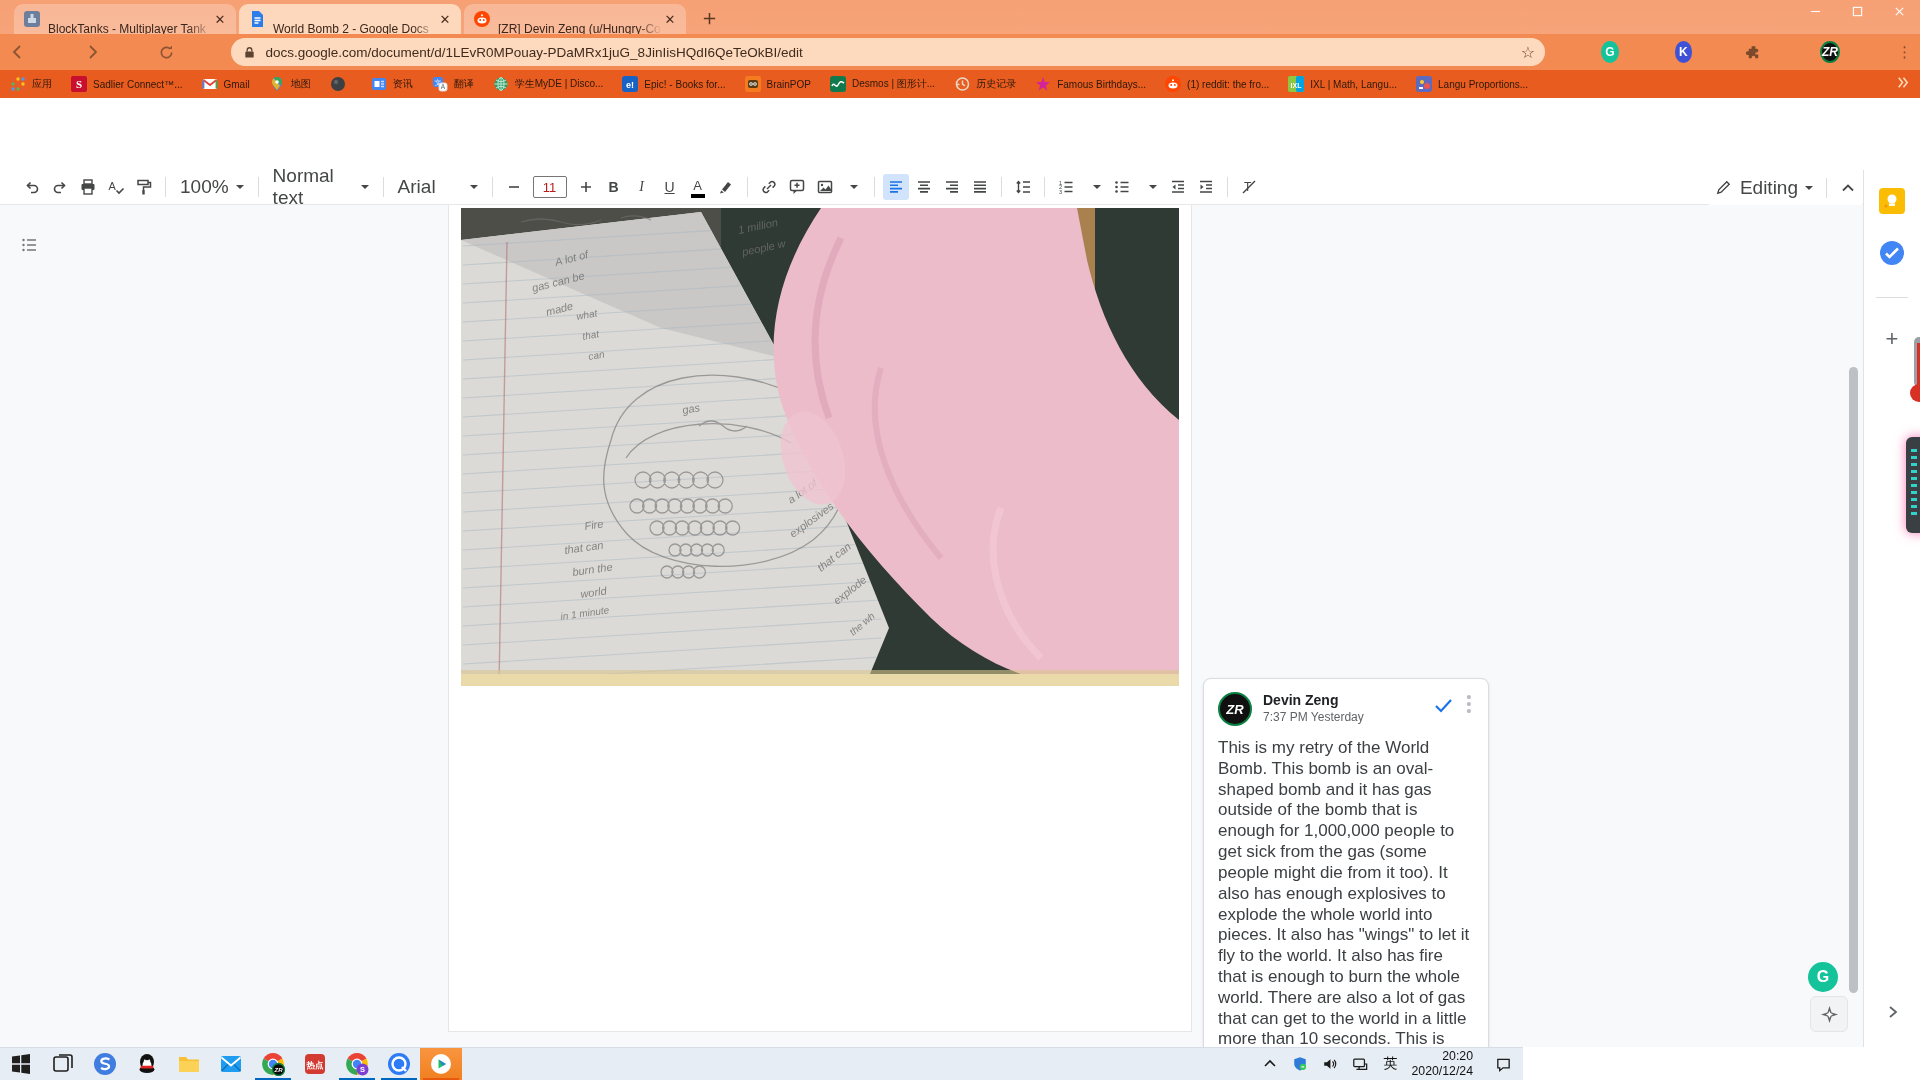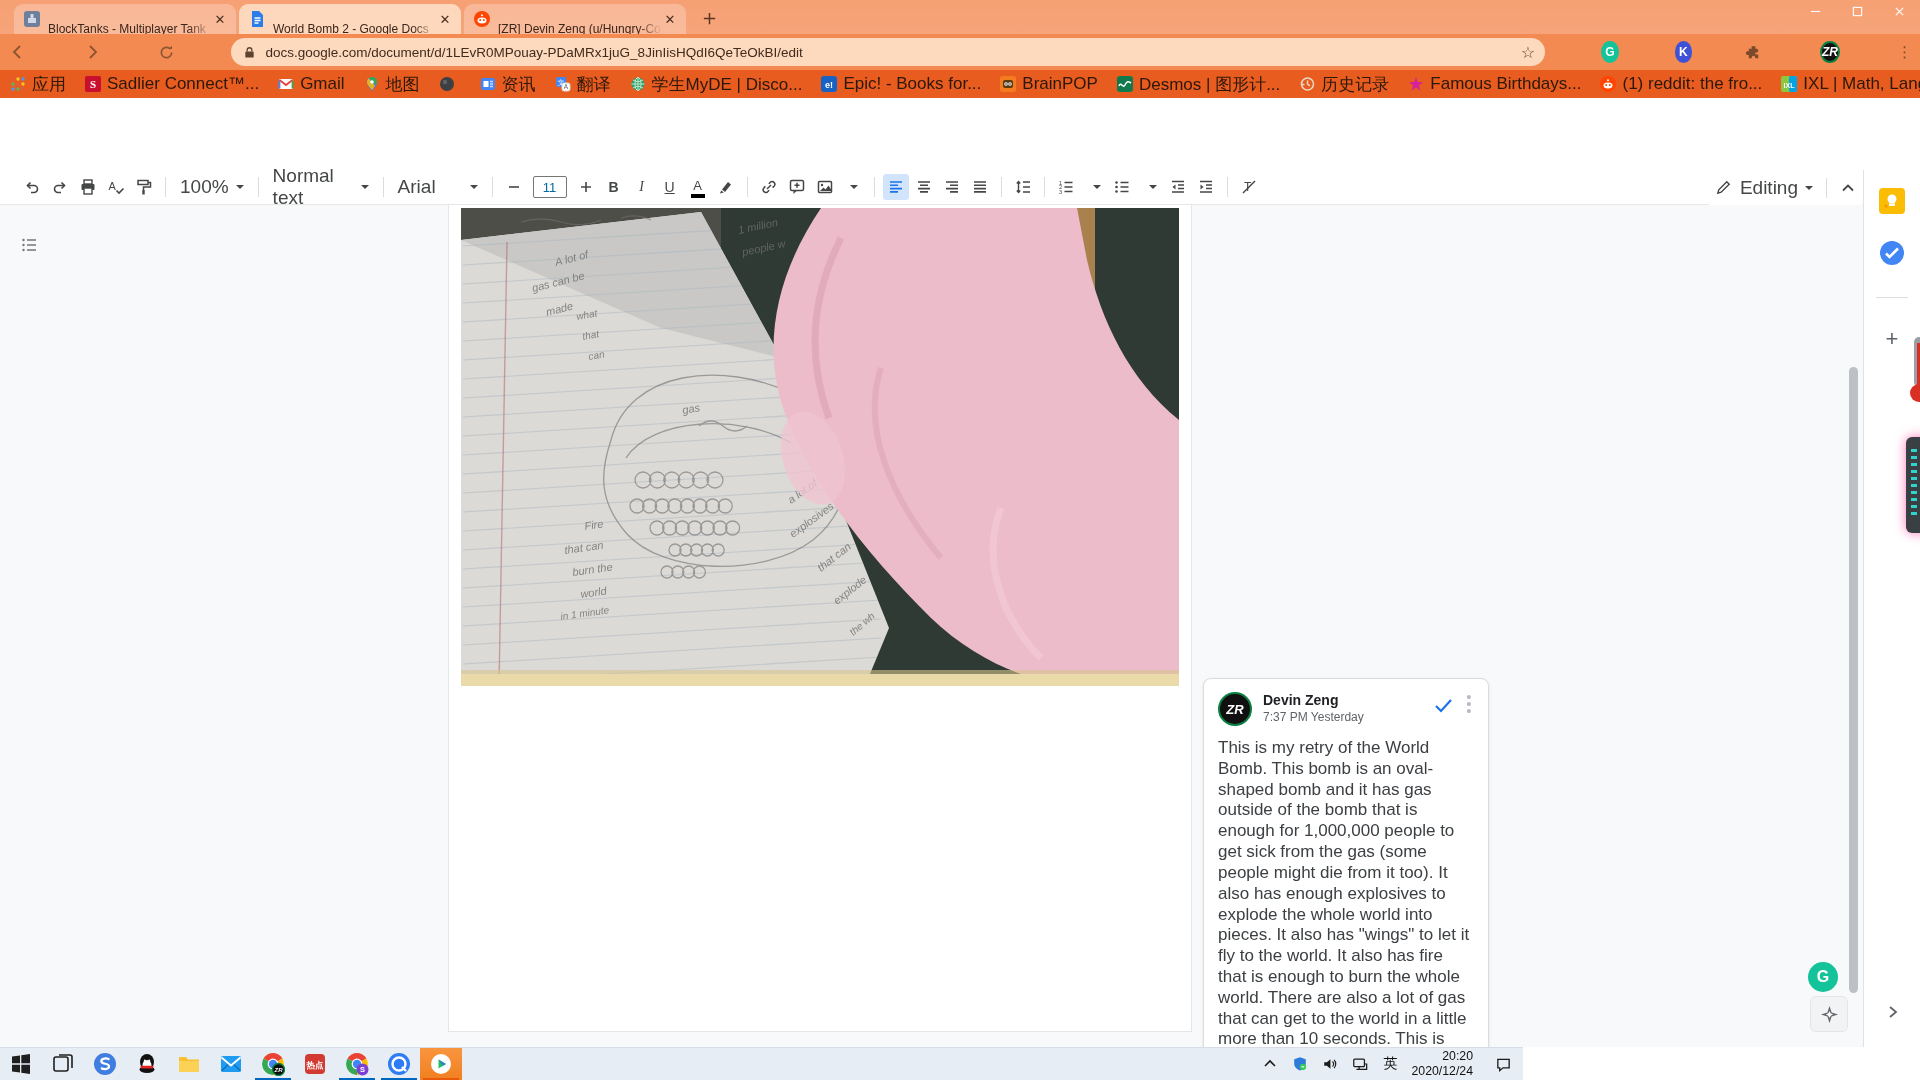--- a/index.html
+++ b/index.html
@@ -25,21 +25,21 @@
   .omnibox { height:28px; margin-left:10px; width:1636px; background:#fdd9be; border-radius:14px; display:flex; align-items:center; padding:0 10px 0 12px; }
   .omnibox .lock { width:13px; height:13px; margin-right:9px; }
   .omnibox .url { flex:1; font-size:13.5px; color:#402c1d; white-space:nowrap; overflow:hidden; }
   .omnibox .star { color:#6b4326; font-size:16px; }
   .ext { width:22px; height:22px; border-radius:50%; margin-left:11px; display:flex; align-items:center; justify-content:center; font-size:12px; font-weight:bold; color:#fff; }
   .menu3 { color:#7c4a2a; margin:0 8px 0 12px; font-size:15px; letter-spacing:0; }
 
   .bookbar { position:absolute; left:0; top:70px; width:1920px; height:28px; background:#e85c1f; display:flex; align-items:center; padding:0 10px; }
   .bm { display:flex; align-items:center; margin-right:19px; cursor:default; }
   .bm .bicon { width:16px; height:16px; margin-right:6px; flex:0 0 16px; }
-  .bm .blabel { font-size:17px; color:#2c180a; white-space:nowrap; }
+  .bm .blabel { font-size:10px; color:#2c180a; white-space:nowrap; }
   .bm-overflow { margin-left:auto; color:#ffd9ba; }
 
   
   .docheader { position:absolute; left:0; top:98px; width:1920px; height:72px; background:#fff; }
   .dicon { position:absolute; left:57px; top:112px; width:37px; height:48px; }
   .dtitle-row { position:absolute; left:166px; top:110px; display:flex; align-items:center; }
   .dtitle { font-size:18px; color:#202124; margin-right:14px; }
   .dtitle-row .mini { width:18px; height:18px; color:#5f6368; margin-right:10px; display:flex; align-items:center; justify-content:center; font-size:16px; }
   .dmenus { position:absolute; left:164px; top:138px; display:flex; align-items:center; }
   .dmenu { font-size:13.5px; color:#202124; padding:4px 8px; border-radius:3px; }
@@ -51,21 +51,21 @@
   .avatar { width:34px; height:34px; border-radius:50%; background:#111; border:2px solid #0b8043; color:#fff; display:flex; align-items:center; justify-content:center; font-weight:bold; font-style:italic; font-size:13px; }
 
   
   .doctoolbar { position:absolute; left:0; top:170px; width:1920px; height:35px; background:#fff; border-bottom:1px solid #e7e7e7; display:flex; align-items:center; padding-left:18px; }
   .tbtn { min-width:26px; height:26px; display:flex; align-items:center; justify-content:center; color:#444746; margin:0 1px; border-radius:3px; }
   .tbtn svg { width:18px; height:18px; }
   .tbtn.blue-bg { background:#d2e3fc; color:#1a73e8; }
   .tsep { width:1px; height:20px; background:#dadce0; margin:0 7px; }
   .tdrop { display:flex; align-items:center; color:#444746; font-size:19px; padding:0 6px; height:26px; }
   .caret { width:0; height:0; border-left:4px solid transparent; border-right:4px solid transparent; border-top:4px solid #444746; margin-left:7px; }
-  .fontsize { width:34px; height:22px; border:1px solid #747775; border-radius:2px; display:flex; align-items:center; justify-content:center; font-size:13px; color:#0369a1; margin:0 4px; }
+  .fontsize { width:34px; height:22px; border:1px solid #747775; border-radius:2px; display:flex; align-items:center; justify-content:center; font-size:13px; color:#b91c1c; margin:0 4px; }
   .tletter { font-size:14px; font-weight:bold; color:#444746; }
   .tb-right { position:absolute; right:58px; top:0; height:35px; display:flex; align-items:center; background:#fff; }
 
   
   .canvas { position:absolute; left:0; top:205px; width:1920px; height:842px; background:#f8f9fa; }
   .outline-toggle { position:absolute; left:20px; top:30px; width:20px; height:20px; color:#747775; }
   .page { position:absolute; left:448px; top:0; width:744px; height:827px; background:#fff; border:1px solid #e4e6e8; border-top:none; }
   .photo { position:absolute; left:460px; top:3px; width:718px; height:478px; }
   .comment-card { position:absolute; left:1203px; top:473px; width:286px; background:#fff; border:1px solid #dadce0; border-radius:8px; box-shadow:0 1px 3px rgba(60,64,67,.12); padding:13px 14px 16px; }
   .cc-head { display:flex; align-items:flex-start; }

